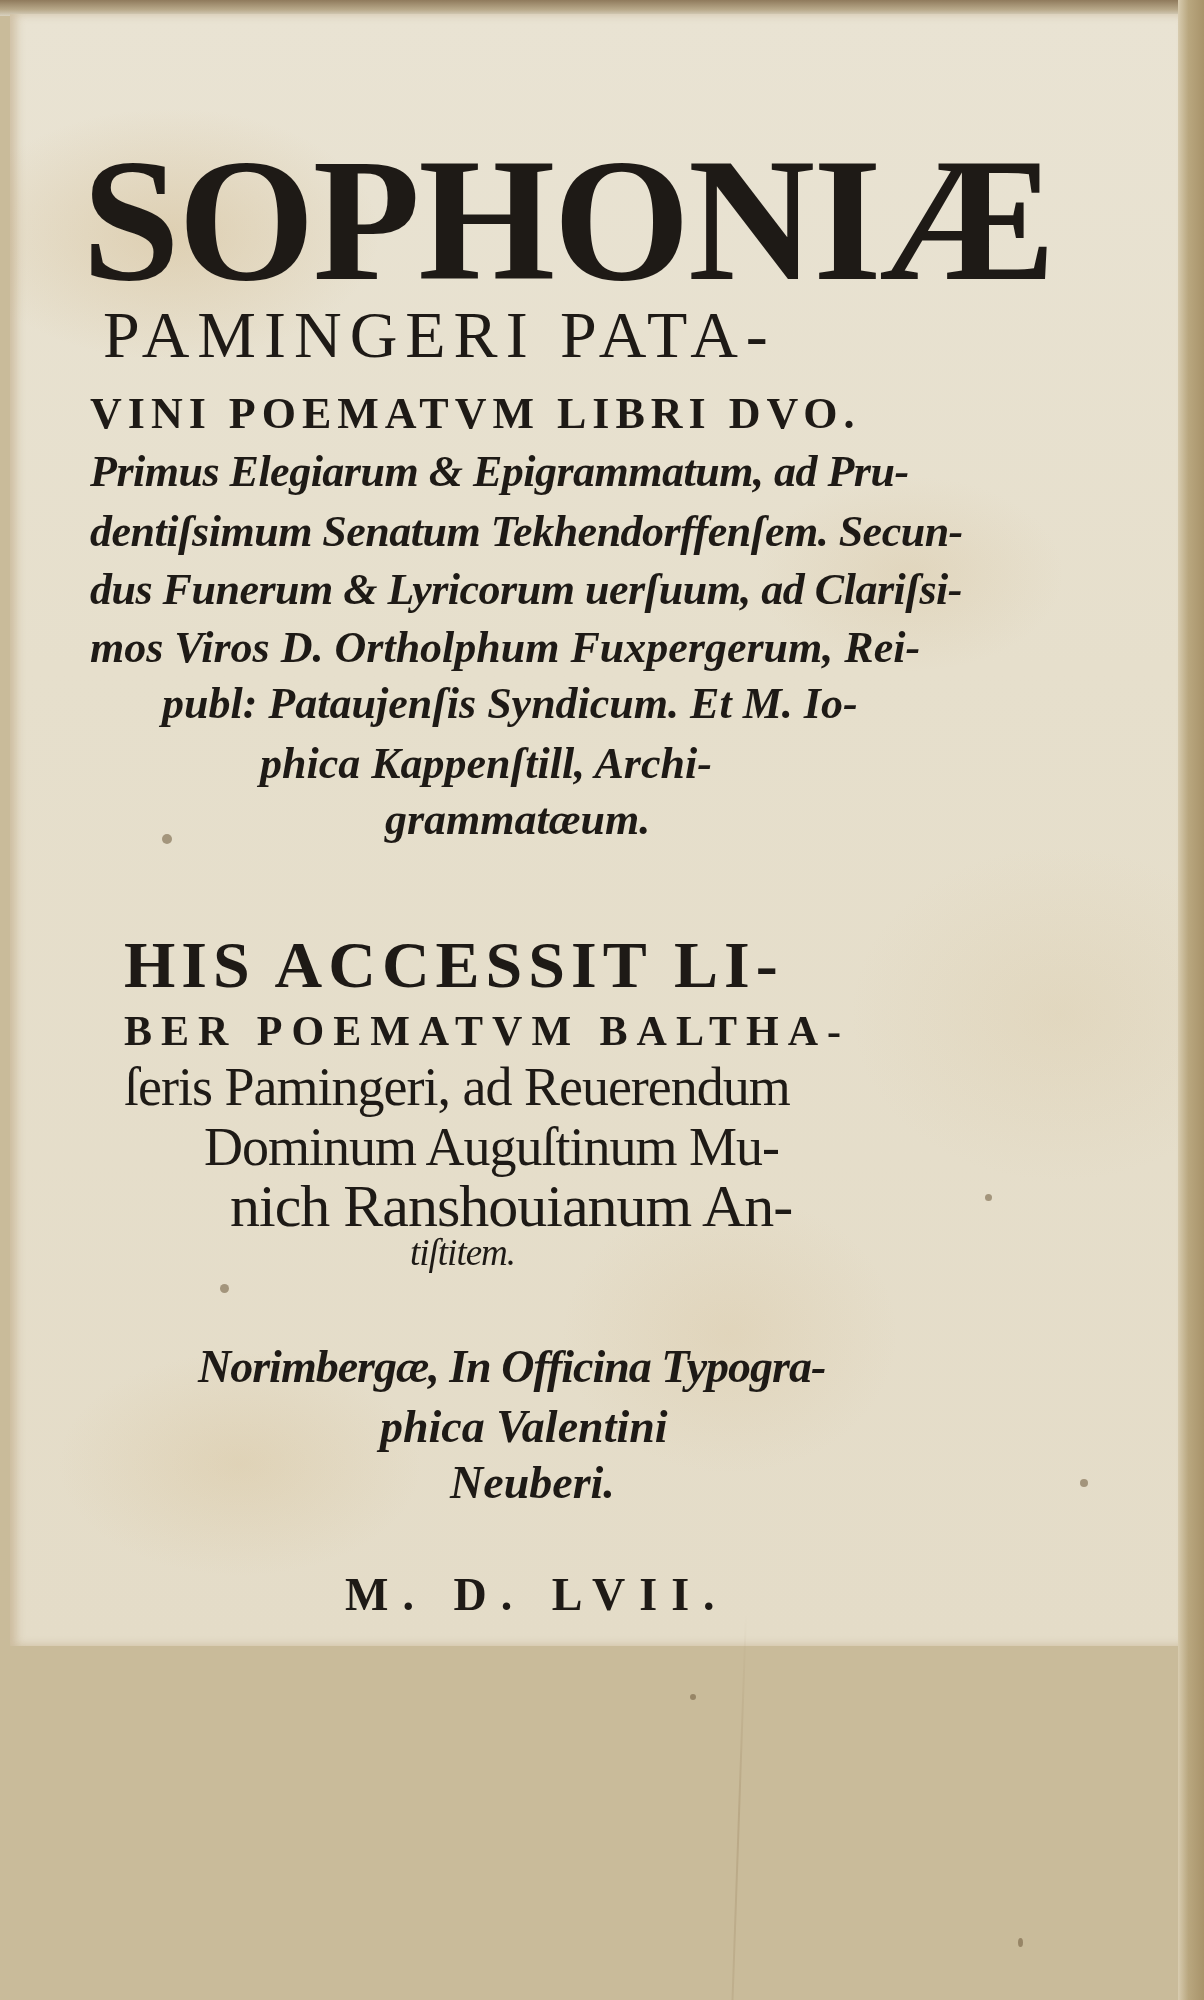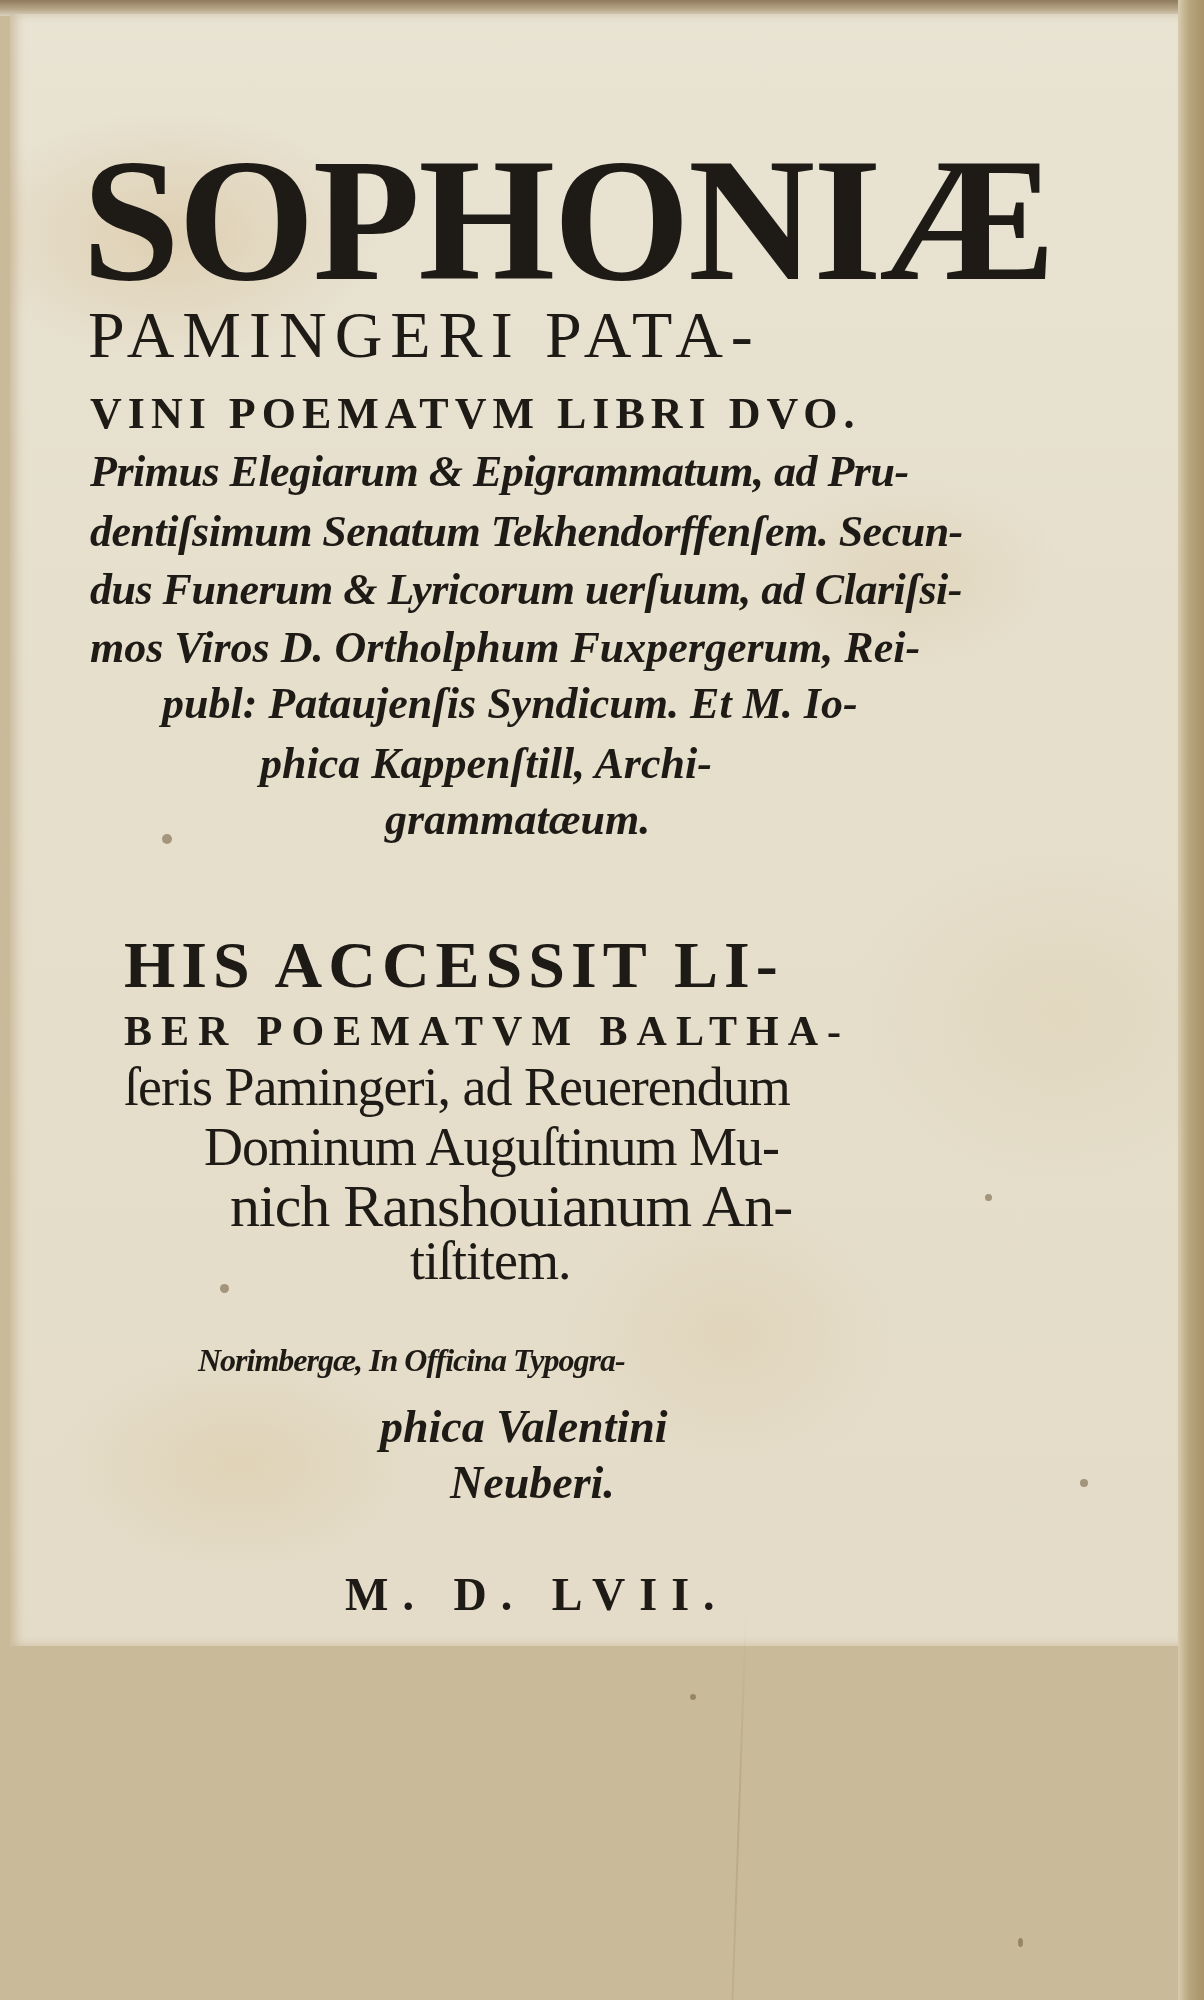--- a/index.html
+++ b/index.html
@@ -34,38 +34,38 @@
   }
   .line {
     position:absolute; white-space:nowrap; color:#1e1a16;
     line-height:1;
   }
   .caps { font-family:"Liberation Serif", "DejaVu Serif", serif; }
   .ital { font-family:"Liberation Serif", "DejaVu Serif", serif; font-style:italic; font-weight:bold; }
   .rom  { font-family:"Liberation Serif", "DejaVu Serif", serif; }
 
   .l-title   { left:72px;  top:118px; font-size:176px; letter-spacing:-2px; font-weight:bold; }
-  .l-pam     { left:78px;  top:288px; font-size:66px;  letter-spacing:8px; }
+  .l-pam     { left:93px;  top:288px; font-size:66px;  letter-spacing:8px; }
   .l-vini    { left:80px;  top:378px; font-size:44px;  letter-spacing:6px; font-weight:bold; }
   .l-primus  { left:80px;  top:436px; font-size:44px;  letter-spacing:-0.5px; }
   .l-dent    { left:80px;  top:496px; font-size:44px;  letter-spacing:-0.5px; }
   .l-dus     { left:80px;  top:554px; font-size:44px;  letter-spacing:-0.5px; }
   .l-mos     { left:80px;  top:612px; font-size:44px;  letter-spacing:0px; }
   .l-publ    { left:152px; top:668px; font-size:44px;  letter-spacing:0px; }
   .l-annem   { left:250px; top:728px; font-size:44px;  letter-spacing:0px; }
   .l-gramm   { left:375px; top:784px; font-size:44px;  letter-spacing:0px; }
 
   .l-his     { left:114px; top:918px;  font-size:66px; letter-spacing:6px; font-weight:bold; }
   .l-ber     { left:114px; top:996px;  font-size:42px; letter-spacing:9px; font-weight:bold; }
   .l-seris   { left:114px; top:1046px; font-size:54px; letter-spacing:-1px; }
   .l-dom     { left:194px; top:1106px; font-size:54px; letter-spacing:-1px; }
   .l-nich    { left:220px; top:1162px; font-size:60px; letter-spacing:-1px; }
-  .l-tis     { left:400px; top:1220px; font-size:54px; letter-spacing:-1px; }
+  .l-tis     { left:400px; top:1220px; font-size:37px; letter-spacing:-1px;font-style:italic; }
 
-  .l-nor     { left:188px; top:1330px; font-size:32px; letter-spacing:-1px; }
+  .l-nor     { left:188px; top:1330px; font-size:46px; letter-spacing:-1px; }
   .l-phica   { left:370px; top:1390px; font-size:46px; letter-spacing:0px; }
   .l-neub    { left:440px; top:1446px; font-size:46px; letter-spacing:0px; }
   .l-date    { left:335px; top:1558px; font-size:46px; letter-spacing:14px; font-weight:bold; }
 
   .speck { position:absolute; border-radius:50%; background:rgba(110,90,60,0.55); }
 </style>
 </head>
 <body>
 
 <div class="binding-top"></div>

